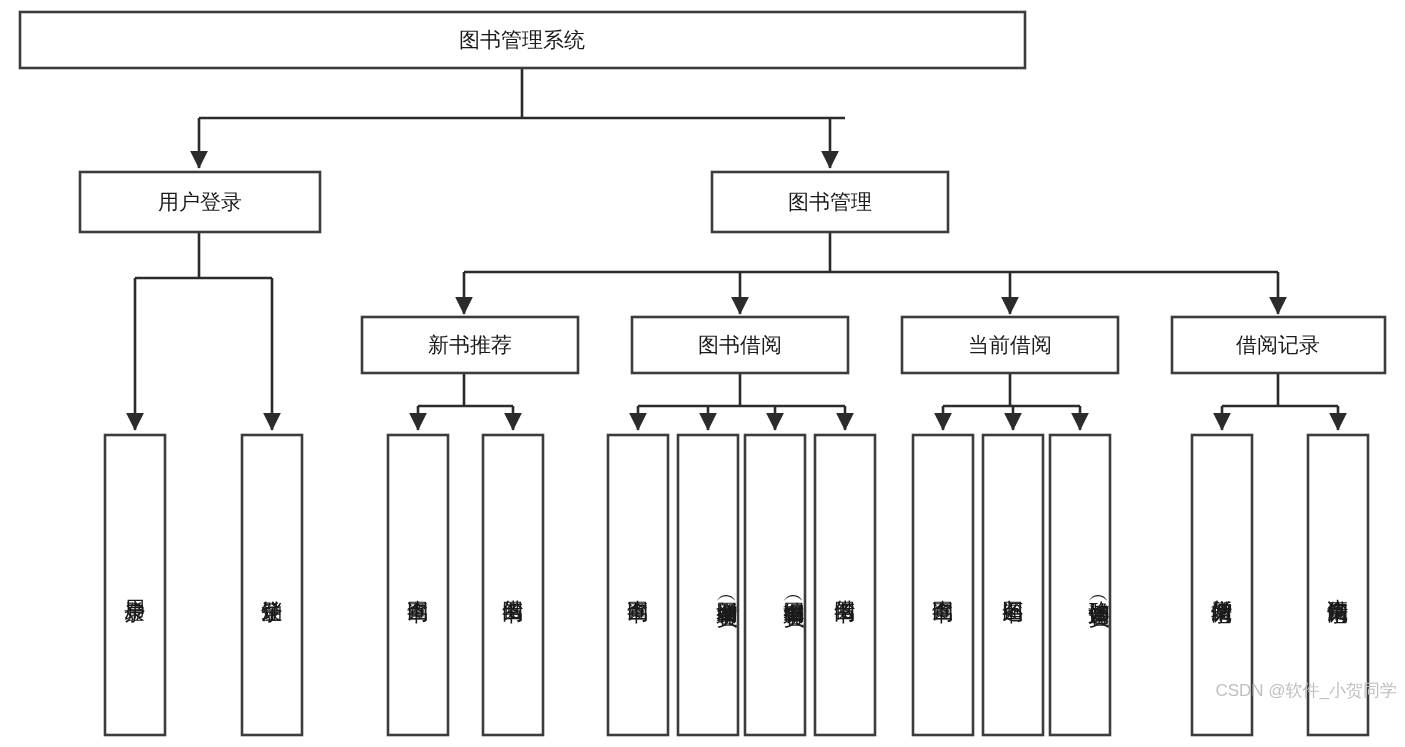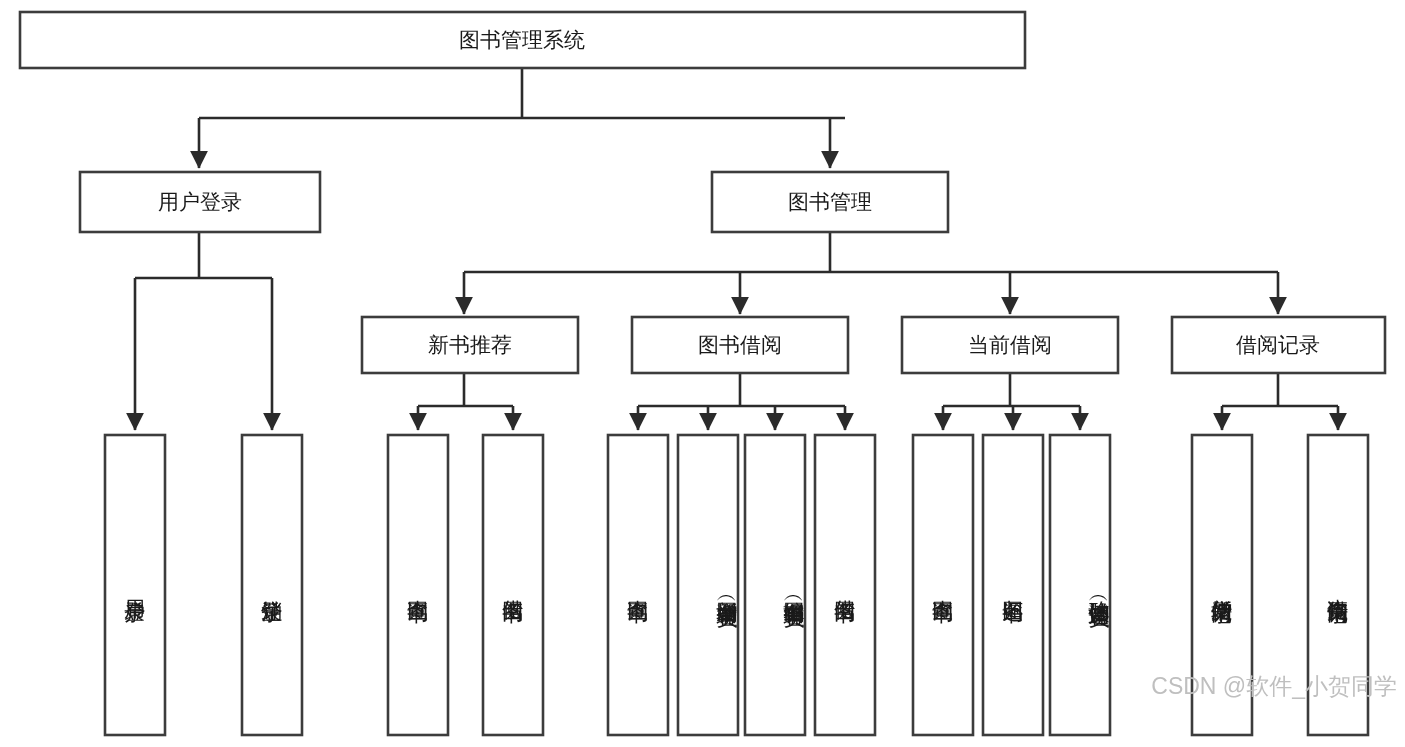--- a/index.html
+++ b/index.html
@@ -65,21 +65,21 @@
     text-align: center;
     white-space: nowrap;
     pointer-events: none;
     user-select: none;
   }
   .watermark {
     position: absolute;
     right: 8px;
     bottom: 4px;
     font-family: "Liberation Sans", "DejaVu Sans", sans-serif;
-    font-size: 23px;
+    font-size: 17px;
     color: #bfbfbf;
     white-space: nowrap;
     user-select: none;
     margin-left: 24px;
   }
 </style>
 </head>
 <body>
 
 <div id="diagram-root">

